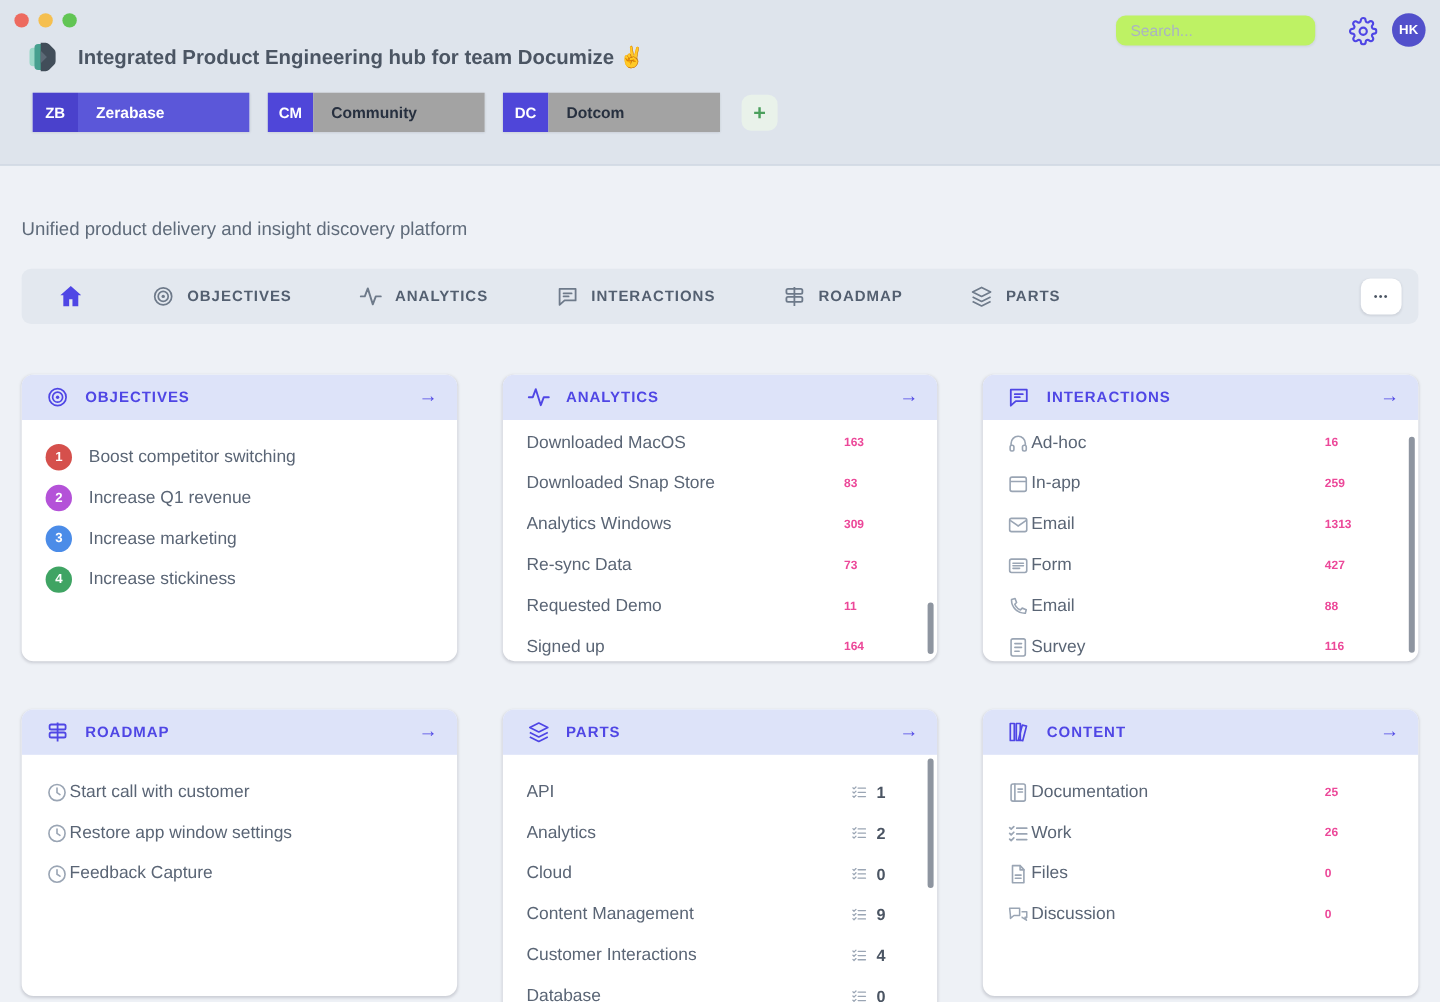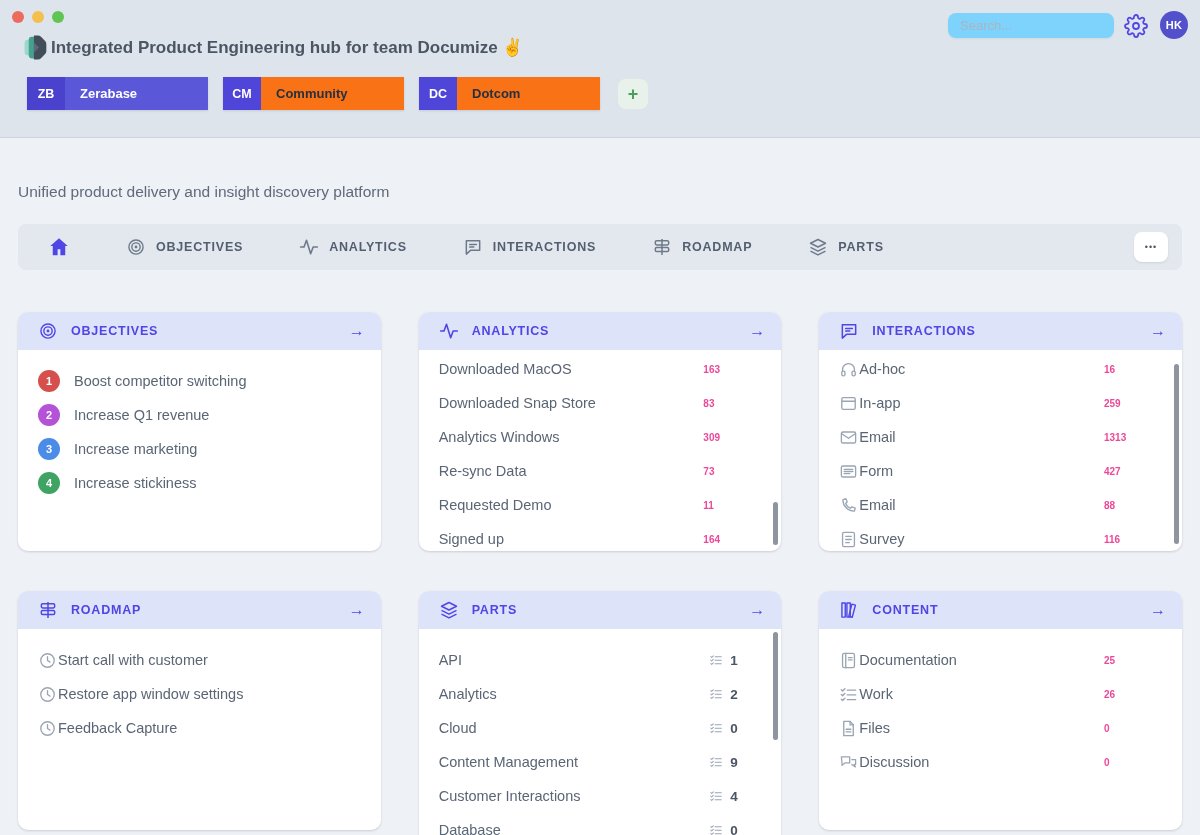--- a/index.html
+++ b/index.html
@@ -6,41 +6,41 @@
   html,body { width:1200px; height:835px; overflow:hidden;
     font-family:"Liberation Sans", sans-serif; background:#eef1f6; }
 
   
   .app-header { position:relative; height:138px; background:#dee4ec;
     border-bottom:1px solid #ccd4e0; }
   .traffic { position:absolute; left:12px; top:11px; display:flex; gap:8px; }
   .traffic span { width:12px; height:12px; border-radius:50%; display:block; }
   .tl-red { background:#ed6a5f; } .tl-yellow { background:#f5bf4f; } .tl-green { background:#61c554; }
 
-  .search-box { position:absolute; right:86px; top:13px; width:166px; height:25px;
-    border:none; border-radius:8px; background:#7dd3fc; padding:0 12px;
+  .search-box { position:absolute; right:104px; top:13px; width:166px; height:25px;
+    border:none; border-radius:8px; background:#bef264; padding:0 12px;
     font-size:13px; color:#475569; outline:none; box-shadow:0 1px 2px rgba(16,24,40,.06); }
   .search-box::placeholder { color:#aab4c2; }
   .gear-btn { position:absolute; right:51px; top:13px; width:26px; height:26px;
     display:flex; align-items:center; justify-content:center; color:#4f46e5; cursor:pointer; }
   .avatar { position:absolute; right:12px; top:11px; width:28px; height:28px; border-radius:50%;
     background:#5250cb; color:#fff; font-size:11px; font-weight:bold;
     display:flex; align-items:center; justify-content:center; letter-spacing:.3px; cursor:pointer; }
 
-  .brand { position:absolute; left:22px; top:33px; display:flex; align-items:center; gap:0; }
+  .brand { position:absolute; left:22px; top:33px; display:flex; align-items:center; gap:14px; }
   .brand-logo { width:29px; height:29px; }
   .brand-title { font-size:17px; font-weight:bold; color:#4b5563; }
 
   .ws-row { position:absolute; left:27px; top:77px; display:flex; gap:15px; align-items:center; }
   .ws-tab { display:flex; width:181px; height:33px; border-radius:0; overflow:hidden;
     box-shadow:0 1px 2px rgba(16,24,40,.12); cursor:pointer; }
   .ws-badge { width:38px; display:flex; align-items:center; justify-content:center;
     background:#4f46d9; color:#fff; font-size:12.5px; font-weight:bold; }
   .ws-name { flex:1; display:flex; align-items:center; padding-left:15px;
-    background:#f97316; color:#27303f; font-size:13px; font-weight:600; }
+    background:#a3a3a3; color:#27303f; font-size:13px; font-weight:600; }
   .ws-tab.active .ws-badge { background:#4a41cc; }
   .ws-tab.active .ws-name { background:#5b57d9; color:#fff; }
   .ws-add { width:30px; height:30px; margin-left:3px; border-radius:8px; background:#e9f2ea;
     color:#4a9f5c; font-size:18px; line-height:1; display:flex; align-items:center;
     justify-content:center; cursor:pointer; font-weight:600; }
 
   
   .main { padding:0 18px; }
   .subtitle { margin-top:45px; font-size:15.5px; color:#5f6b7a; }
 

